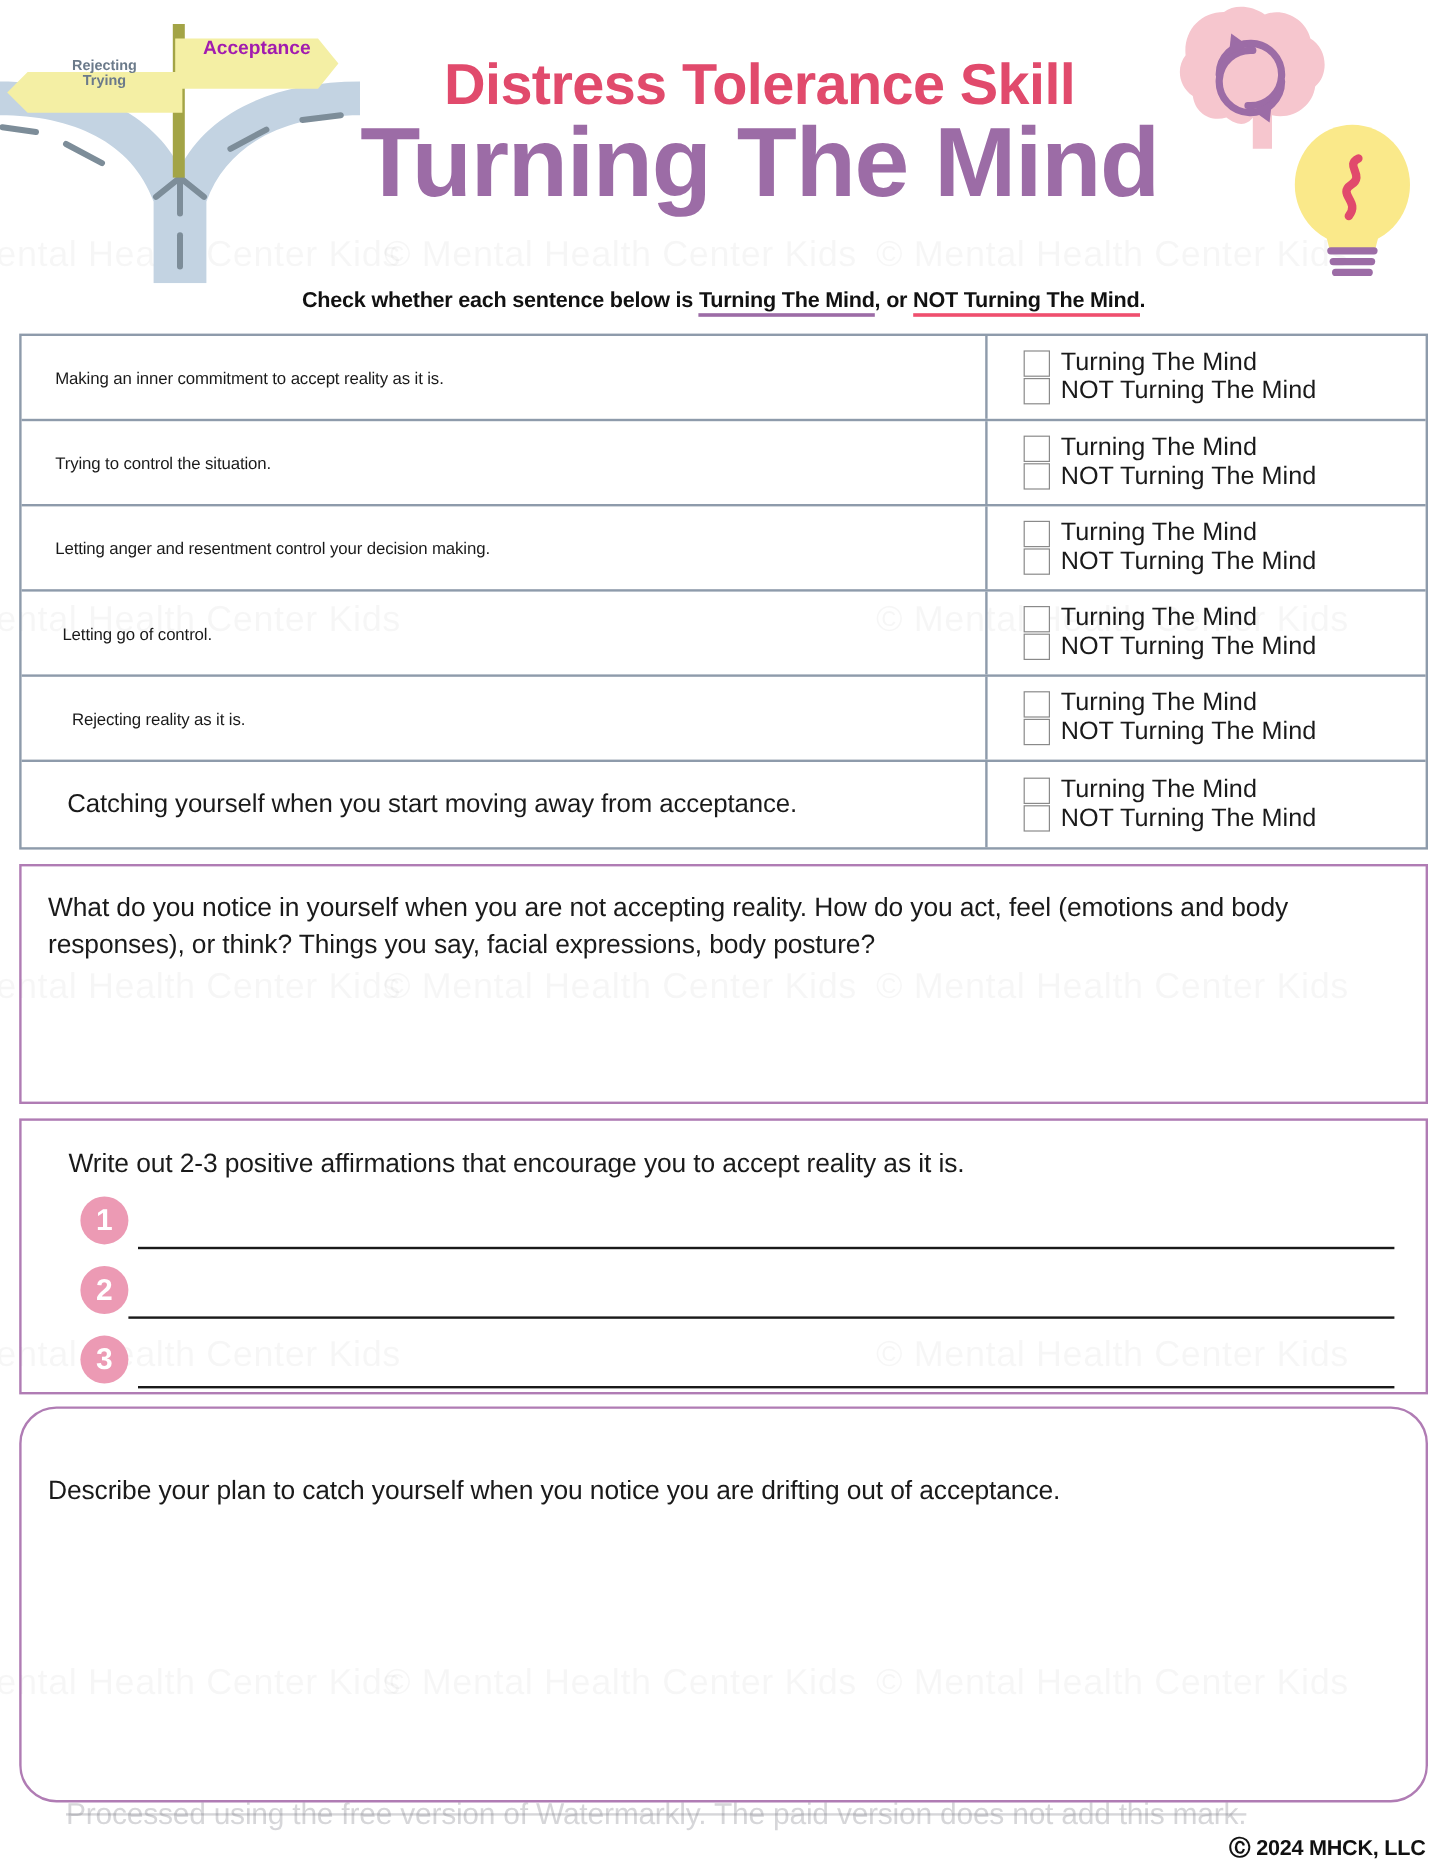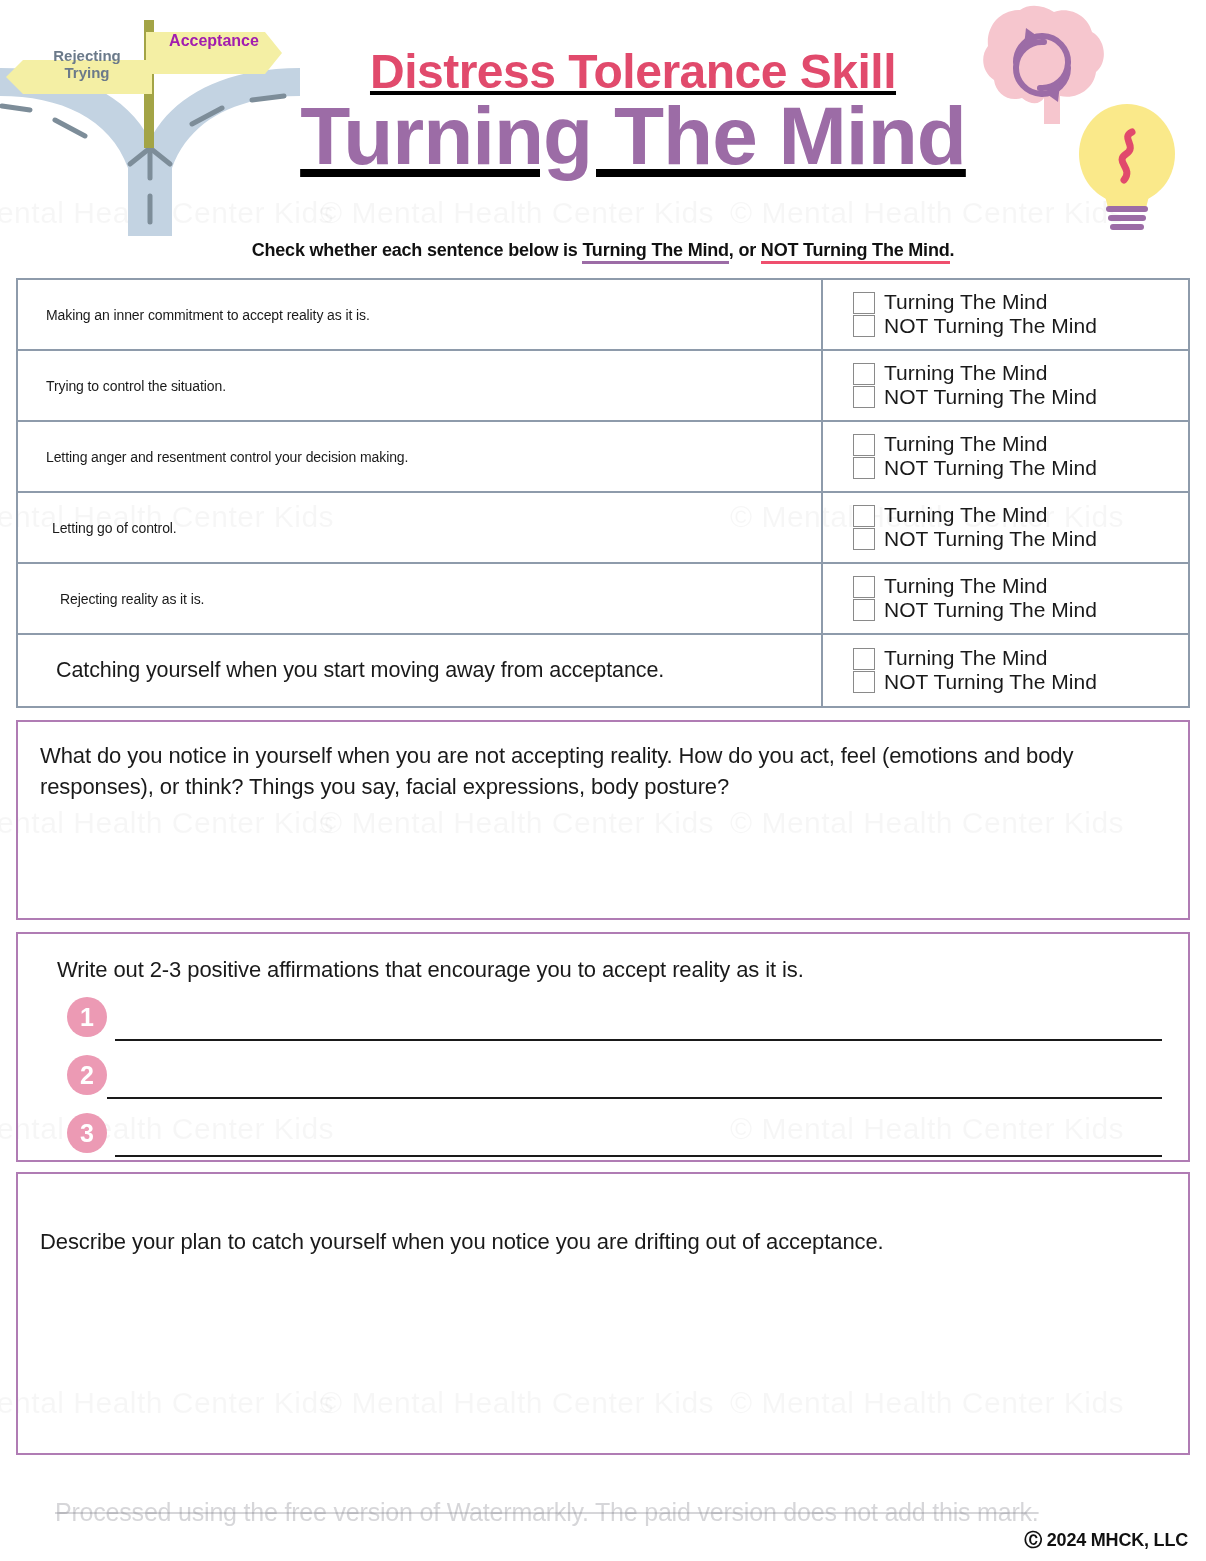--- a/index.html
+++ b/index.html
@@ -82,21 +82,20 @@
     width: 130px;
     height: 136px;
   }
   .title-block {
     position: absolute;
     left: 0;
     top: 48px;
     width: 1206px;
     text-align: center;
     padding-left: 60px;
-    text-decoration: underline;
   }
   .title-small {
     font-size: 48px;
     font-weight: bold;
     color: #e14a6c;
     letter-spacing: -0.5px;
     line-height: 1.02;
   }
   .title-large {
     font-size: 82px;
@@ -199,22 +198,23 @@
     height: 200px;
     padding: 18px 22px 0 22px;
   }
   #box-affirm {
     margin-top: 12px;
     height: 230px;
     padding: 20px 22px 0 39px;
   }
   #box-plan {
     margin-top: 10px;
-    height: 283px;
+    height: 330px;
     padding: 52px 22px 0 22px;
+    border-radius: 31px;
   }
 
   .aff-list {
     margin-top: 10px;
   }
   .aff-row {
     position: relative;
     height: 58px;
   }
   .aff-num {
@@ -295,21 +295,21 @@
       <rect x="144" y="12" width="10" height="128" fill="#a3a446"></rect>
       <g>
         <path d="M146 24 L 265 24 L 282 45 L 265 66 L 146 66 Z" fill="#f4efa4"></path>
       </g>
       <g>
         <path d="M152 52 L 152 86 L 23 86 L 6 69 L 23 52 Z" fill="#f4efa4"></path>
       </g>
     </svg>
 
     <div style="position:absolute; left:149px; top:32px; width:130px; text-align:center; font-size:16px; font-weight:bold; color:#a21caf; z-index:3;">Acceptance</div>
-    <div style="position:absolute; left:28px; top:48px; width:118px; text-align:center; font-size:15px; font-weight:bold; color:#6b7a8a; line-height:1.12; z-index:3;">
+    <div style="position:absolute; left:28px; top:48px; width:118px; text-align:center; font-size:12px; font-weight:bold; color:#6b7a8a; line-height:1.12; z-index:3;">
       <div>Rejecting</div>
       <div>Trying</div>
     </div>
 
     <svg class="brain-art" viewBox="0 0 134 126">
       <path d="M42 8 C 22 8, 8 24, 10 44 C 2 54, 4 70, 16 78 C 18 92, 30 100, 44 96 C 54 104, 62 102, 66 96 L 66 122 L 82 122 L 82 94 C 100 98, 116 86, 118 70 C 130 60, 128 38, 114 30 C 110 14, 92 4, 76 10 C 64 2, 50 2, 42 8 Z" fill="#f6c6ce"></path>
       <path d="M38 60 A 26 26 0 1 1 62 86" stroke="#9c6ca6" stroke-width="6" fill="none" stroke-linecap="round"></path>
       <path d="M90 66 A 26 26 0 1 1 66 40" stroke="#9c6ca6" stroke-width="6" fill="none" stroke-linecap="round"></path>
       <polygon points="48,26 62,36 46,44" fill="#9c6ca6"></polygon>
       <polygon points="80,100 66,90 82,82" fill="#9c6ca6"></polygon>

